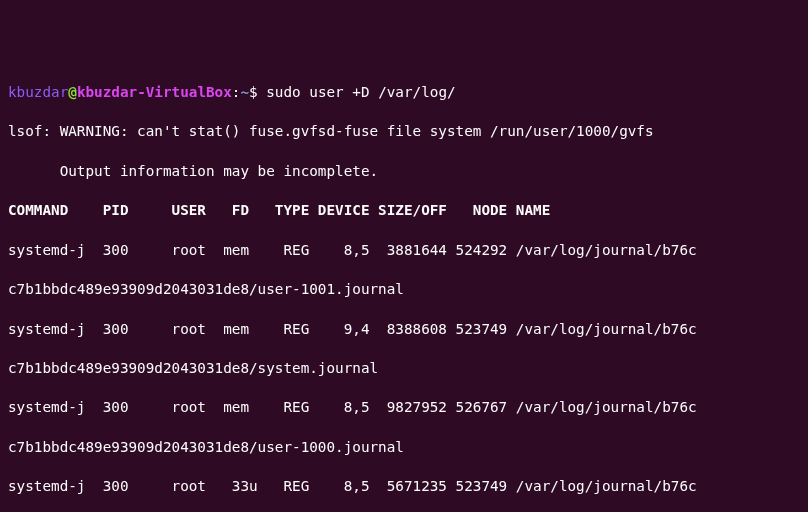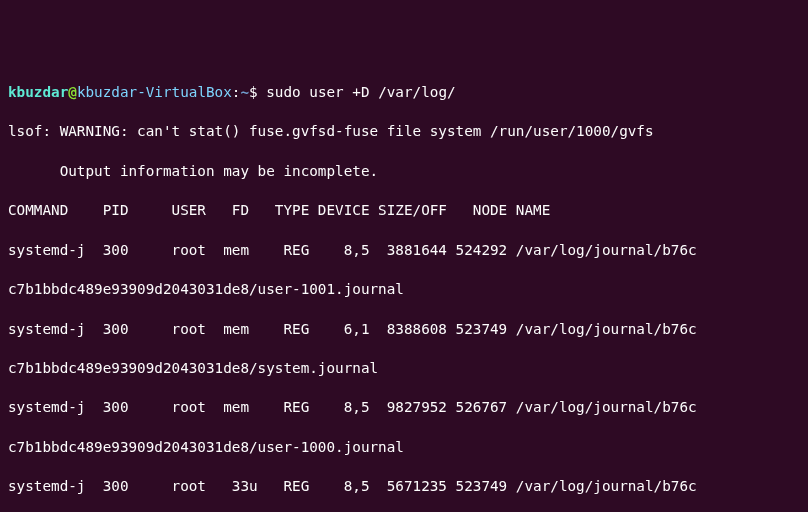--- a/index.html
+++ b/index.html
@@ -9,40 +9,40 @@
     font-size:14.3px;
     line-height:1.38;
     color:#fdfdfd;
     width:808px;
     height:512px;
     overflow:hidden;
     box-sizing:border-box;
     padding:4px 4px 0 8px;
     white-space:pre;
   }
-  .u{color:#5eead4;font-weight:bold}
-  .h{color:#7dd3fc;font-weight:normal}
+  .u{color:#8b5cf6;font-weight:normal}
+  .h{color:#d946ef;font-weight:bold}
   .at{color:#8ae234;font-weight:bold}
   .c{color:#729fcf;font-weight:bold}
   .p{color:#fdfdfd}
-  .hdr{font-weight:normal}
+  .hdr{font-weight:bold}
   .row{display:block}
 </style>
 </head>
 <body>
 
 
 
 <span class="row"><span class="u">kbuzdar</span><span class="at">@</span><span class="h">kbuzdar-VirtualBox</span><span class="p">:</span><span class="c">~</span><span class="p">$ </span><span class="p">sudo user +D /var/log/</span></span>
 <span class="row">lsof: WARNING: can't stat() fuse.gvfsd-fuse file system /run/user/1000/gvfs</span>
 <span class="row">      Output information may be incomplete.</span>
 <span class="row hdr">COMMAND    PID     USER   FD   TYPE DEVICE SIZE/OFF   NODE NAME</span>
 <span class="row">systemd-j  300     root  mem    REG    8,5  3881644 524292 /var/log/journal/b76c</span>
 <span class="row">c7b1bbdc489e93909d2043031de8/user-1001.journal</span>
-<span class="row">systemd-j  300     root  mem    REG    6,1  8388608 523749 /var/log/journal/b76c</span>
+<span class="row">systemd-j  300     root  mem    REG    9,4  8388608 523749 /var/log/journal/b76c</span>
 <span class="row">c7b1bbdc489e93909d2043031de8/system.journal</span>
 <span class="row">systemd-j  300     root  mem    REG    8,5  9827952 526767 /var/log/journal/b76c</span>
 <span class="row">c7b1bbdc489e93909d2043031de8/user-1000.journal</span>
 <span class="row">systemd-j  300     root   33u   REG    8,5  5671235 523749 /var/log/journal/b76c</span>
 
 
 
 
 
 

